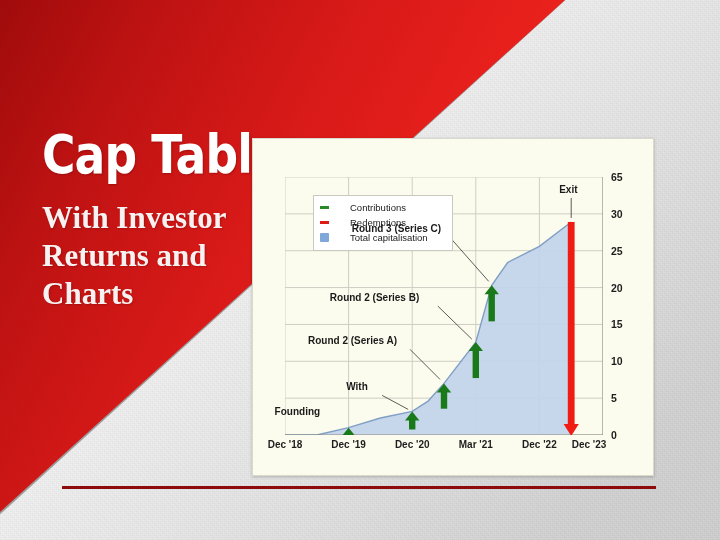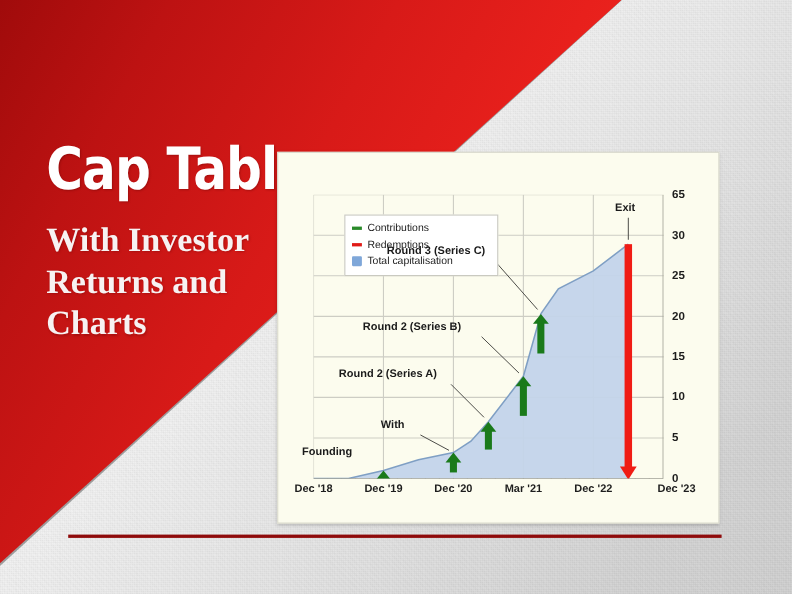--- a/index.html
+++ b/index.html
@@ -182,20 +182,21 @@
     padding: 4px 8px 5px 6px;
     width: 124px;
   }
   .legend-row {
     display: flex;
     align-items: center;
     height: 15px;
     font-size: 9.5px;
     color: #1a1a1a;
     white-space: nowrap;
+    gap: 16px;
   }
   .legend-swatch {
     width: 9px; height: 9px;
     margin-right: 5px;
     flex: none;
     border-radius: 1px;
   }
   .legend-swatch.line-swatch {
     height: 3px;
     border-radius: 0;
@@ -327,21 +328,21 @@
         <div class="y-tick" style="top: 36.8571px;">30</div>
         <div class="y-tick" style="top: 0px;">65</div>
       </div>
 
     <div class="x-axis">
         <div class="x-tick" style="left: 32px;">Dec '18</div>
         <div class="x-tick" style="left: 95.6px;">Dec '19</div>
         <div class="x-tick" style="left: 159.2px;">Dec '20</div>
         <div class="x-tick" style="left: 222.8px;">Mar '21</div>
         <div class="x-tick" style="left: 286.4px;">Dec '22</div>
-        <div class="x-tick" style="left: 362px;">Dec '23</div>
+        <div class="x-tick" style="left: 336px;">Dec '23</div>
       </div>
 
     <div class="legend">
         <div class="legend-row">
           <span class="legend-swatch line-swatch" style="background: rgb(42, 138, 42);"></span>
           <span>Contributions</span>
         </div>
         <div class="legend-row">
           <span class="legend-swatch line-swatch" style="background: rgb(224, 27, 23);"></span>
           <span>Redemptions</span>

